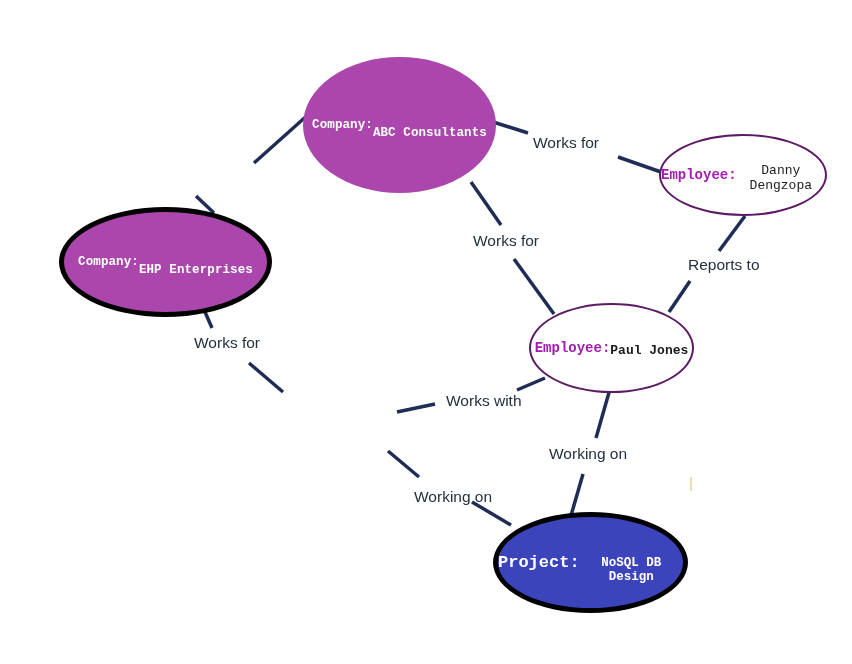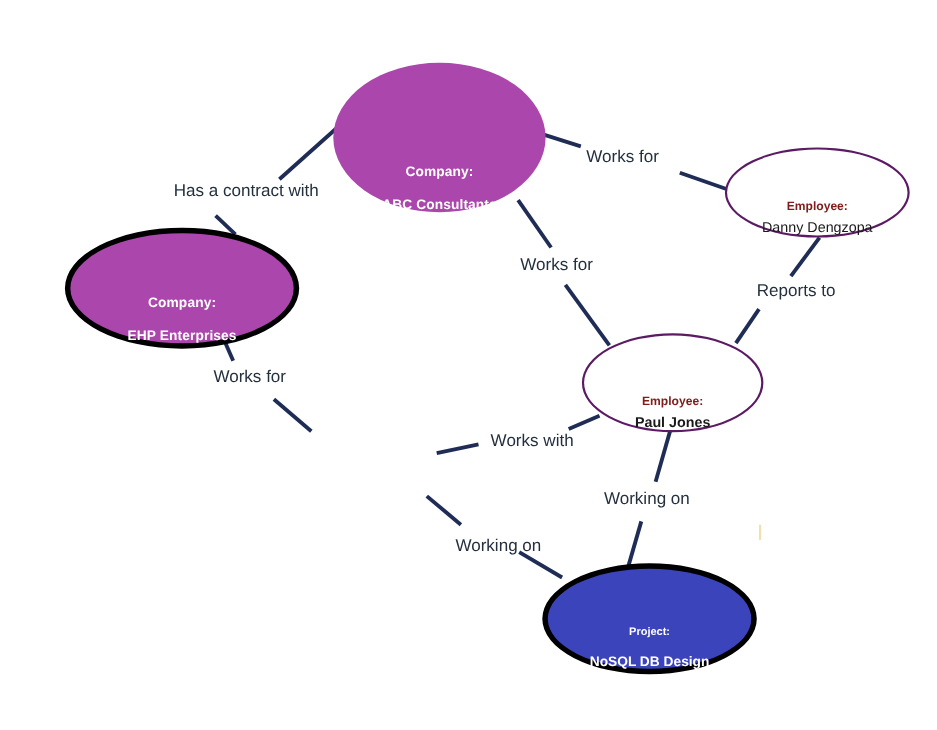--- a/index.html
+++ b/index.html
@@ -22,26 +22,27 @@
   #edges {
     position: absolute;
     left: 0;
     top: 0;
     width: 852px;
     height: 664px;
   }
   .node {
     position: absolute;
     display: flex;
-    flex-direction: column;
+    flex-direction: row;
     align-items: center;
-    justify-content: flex-end;
+    justify-content: center;
     border-radius: 50%;
     box-sizing: border-box;
     text-align: center;
+    font-family: Liberation Mono, monospace;
   }
   .node .n-type {
     display: block;
   }
   .node .n-name {
     display: block;
   }
   
   .node-company {
     background: #ab47ac;
@@ -65,39 +66,39 @@
   .node-outline {
     background: #ffffff;
   }
   .outline-purple {
     border: 2.5px solid #5b1a63;
   }
   .outline-green {
     border: 2.5px solid #12693a;
   }
   .node-outline .n-type {
-    font-size: 11px;
+    font-size: 14px;
     font-weight: bold;
-    color: #7f1d1d;
+    color: #a21caf;
   }
   .node-outline .n-name {
     font-size: 13px;
     color: #1a1a1a;
     margin-top: 5px;
   }
   .node-outline.bold-name .n-name {
     font-weight: bold;
   }
   
   .node-project {
     background: #3b44ba;
     color: #ffffff;
   }
   .node-project .n-type {
-    font-size: 10px;
+    font-size: 17px;
     font-weight: bold;
   }
   .node-project .n-name {
     font-size: 12.5px;
     font-weight: bold;
     margin-top: 14px;
   }
   .edge-label {
     position: absolute;
     font-size: 15.5px;
@@ -164,21 +165,20 @@
     <span class="n-type">Employee:</span>
     <span class="n-name">Paul Jones</span>
   </div>
 
 
   <div class="node node-project thick-black" style="left:493px; top:512px; width:195px; height:101px;">
     <span class="n-type">Project:</span>
     <span class="n-name">NoSQL DB Design</span>
   </div>
 
-  <div class="edge-label" style="left:158px; top:165px;">Has a contract with</div>
 
   <div class="edge-label" style="left:533px; top:134px;">Works for</div>
 
   <div class="edge-label" style="left:473px; top:232px;">Works for</div>
 
   <div class="edge-label" style="left:688px; top:256px;">Reports to</div>
 
   <div class="edge-label" style="left:194px; top:334px;">Works for</div>
 
   <div class="edge-label" style="left:446px; top:392px;">Works with</div>

